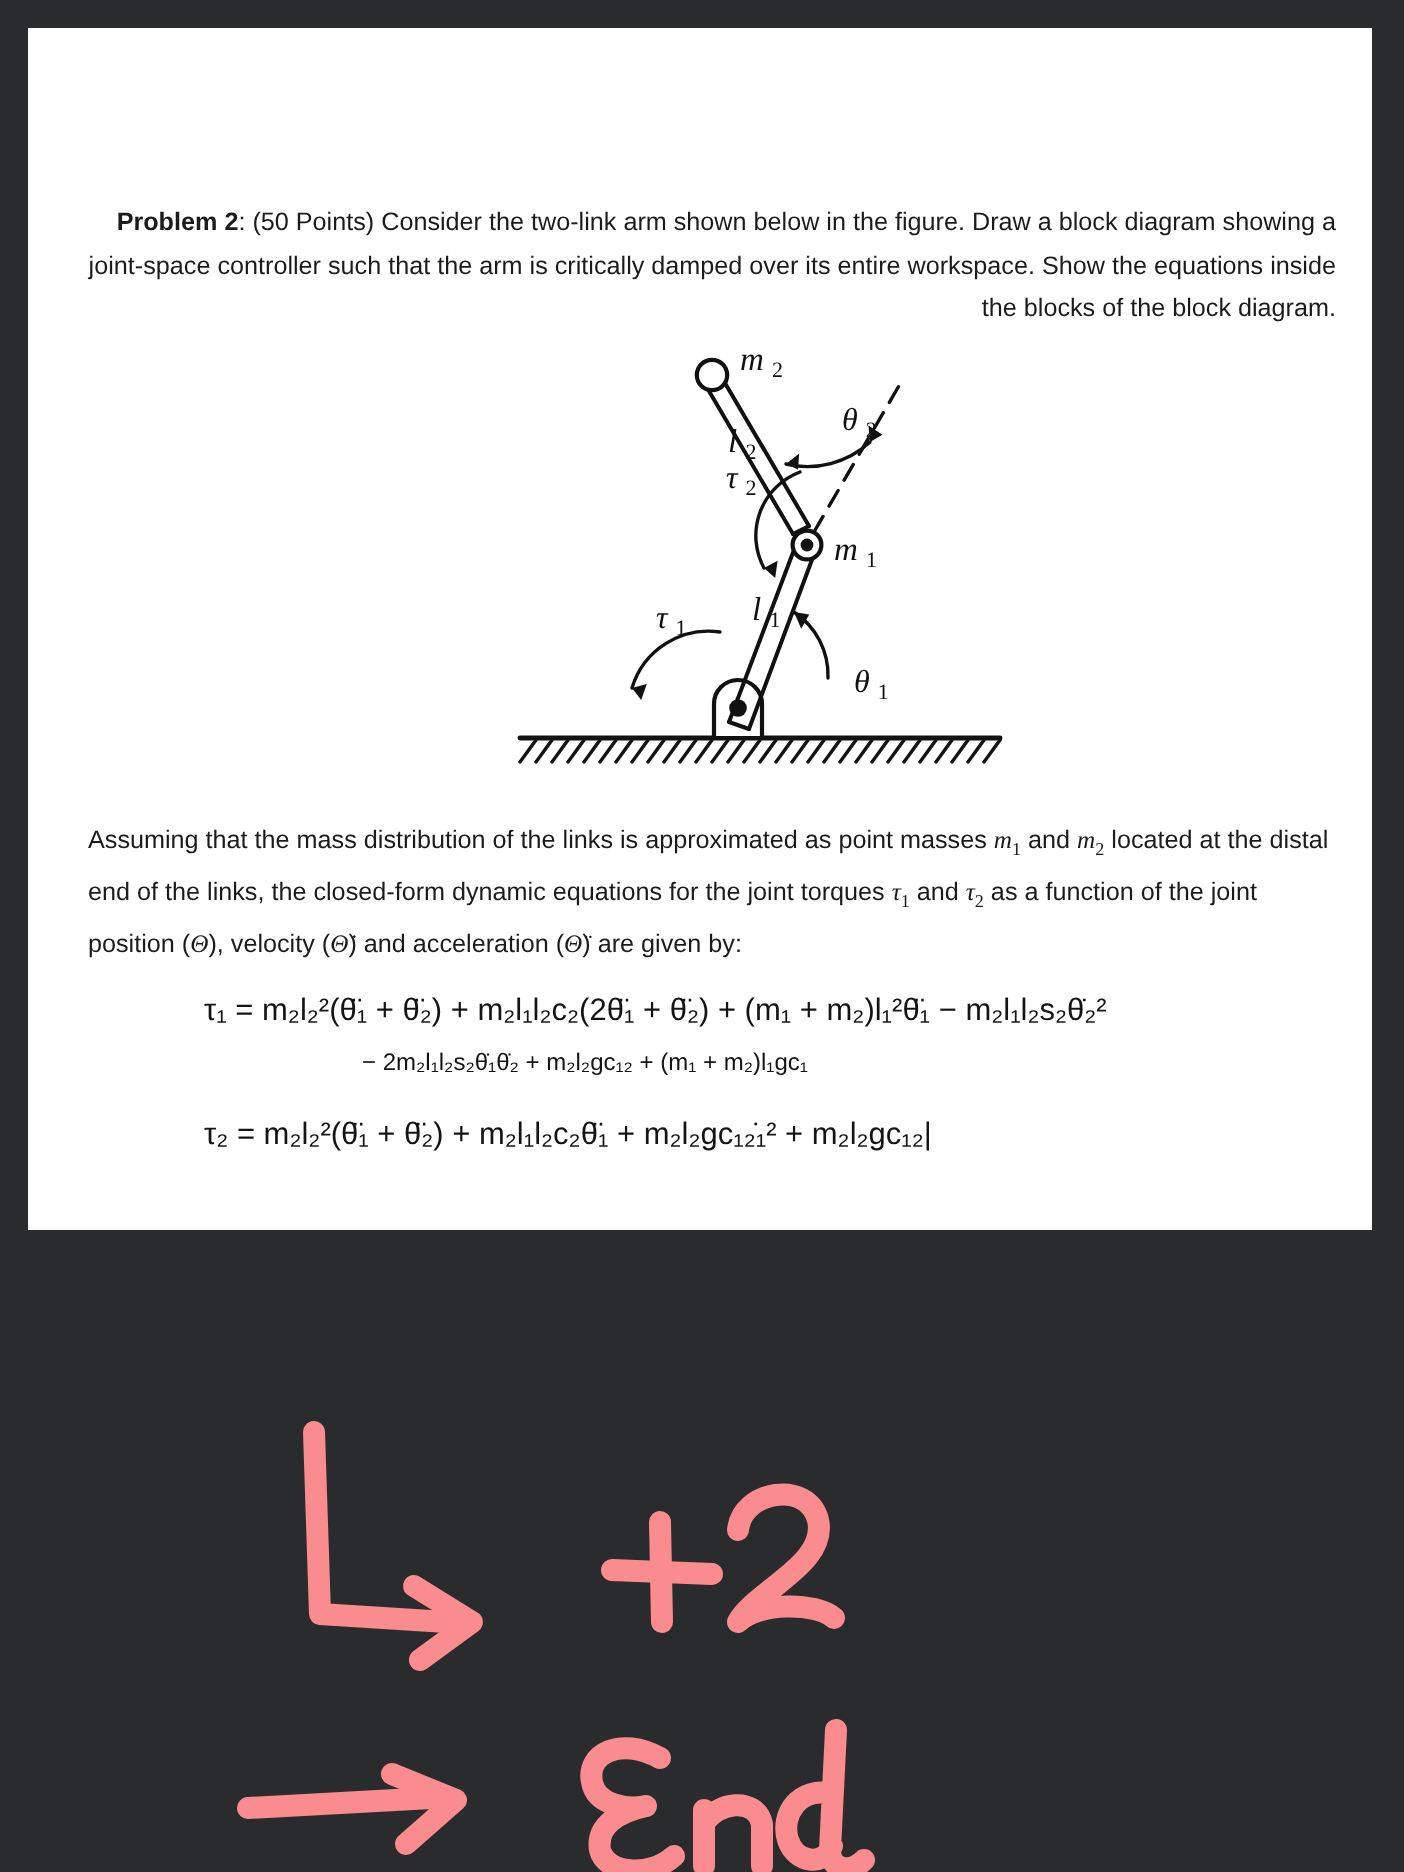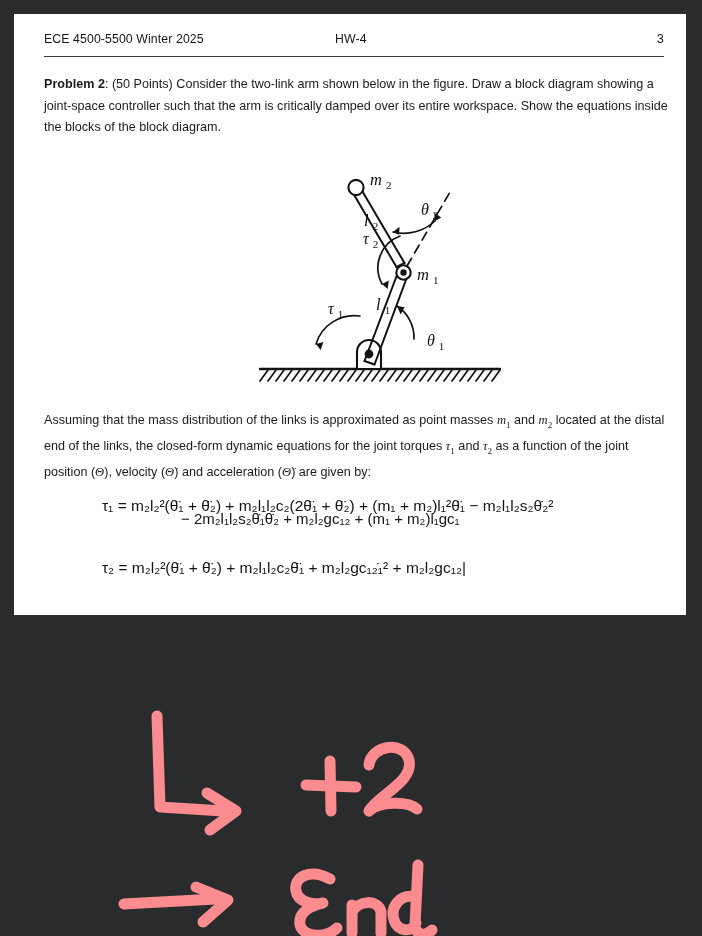--- a/index.html
+++ b/index.html
@@ -53,21 +53,21 @@
   
   .para {
     position: absolute;
     left: 30px;
     width: 624px;
     font-size: 12.6px;
     line-height: 21.5px;
     color: #1b1b1b;
     text-align: left;
   }
-  #para1 { top: 60px; }
+  #para1 { top: 87px; text-align: right; }
   #para2 { top: 396px; }
   .para b { font-weight: bold; }
   .mth { font-family: "Liberation Serif", serif; font-style: italic; }
   .mth sub { font-style: normal; font-size: .72em; }
 
   
   #figure {
     position: absolute;
     left: 240px;
     top: 152px;
@@ -83,43 +83,38 @@
     top: 484px;
     width: 624px;
     color: #141414;
   }
   .eqline {
     font-family: Liberation Sans, sans-serif;
     white-space: nowrap;
     line-height: 1;
   }
   #eq1a { position:absolute; left: 58px;  top: 0px;  font-size: 15.5px; }
-  #eq1b { position:absolute; left: 137px; top: 13px; font-size: 15px; }
+  #eq1b { position:absolute; left: 137px; top: 27px; font-size: 12px; }
   #eq2  { position:absolute; left: 58px;  top: 62px; font-size: 15.5px; }
 
   
   #ink {
     position: absolute;
     left: 0;
     top: 615px;
     width: 702px;
     height: 321px;
   }
   #ink svg { display: block; }
 </style>
 </head>
 <body>
 
 <div id="page">
 
-  <div id="header">
-    <span class="h-course">ECE 4500-5500  Winter 2025</span>
-    <span class="h-hw">HW-4</span>
-    <span class="h-page">3</span>
-  </div>
 
   <div class="para" id="para1">
     <b>Problem 2</b><span>:</span><span> (50 Points) Consider the two-link arm shown below in the figure.  Draw a block diagram showing a joint-space controller such that the arm is critically damped over its entire workspace.  Show the equations inside the blocks of the block diagram.</span>
   </div>
 
   <div id="figure">
     <svg width="252" height="240" viewBox="0 0 252 240" xmlns="http://www.w3.org/2000/svg">
       <g fill="none" stroke="#111" stroke-width="2.1" stroke-linecap="round" stroke-linejoin="round">
 
         <line x1="6" y1="203" x2="246" y2="203" stroke-width="2.4"></line>

